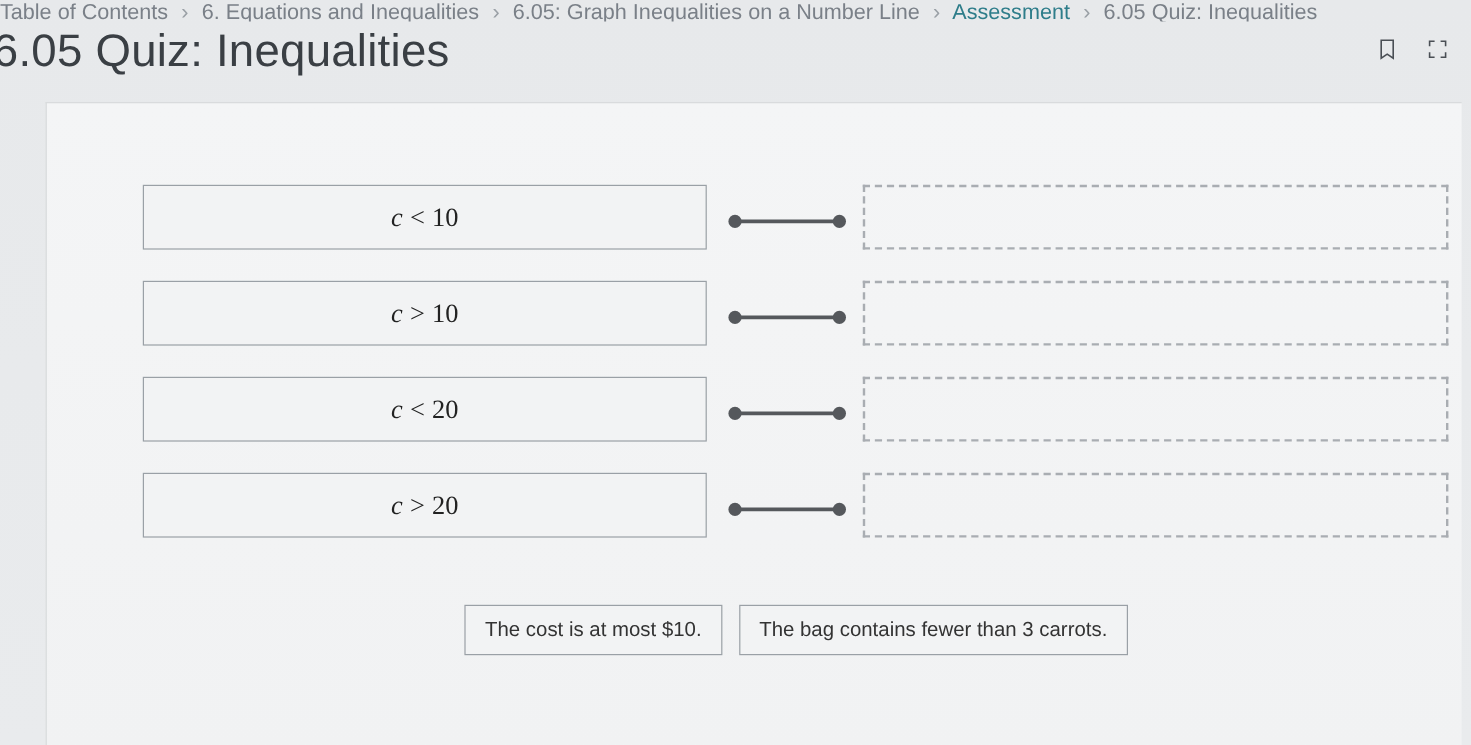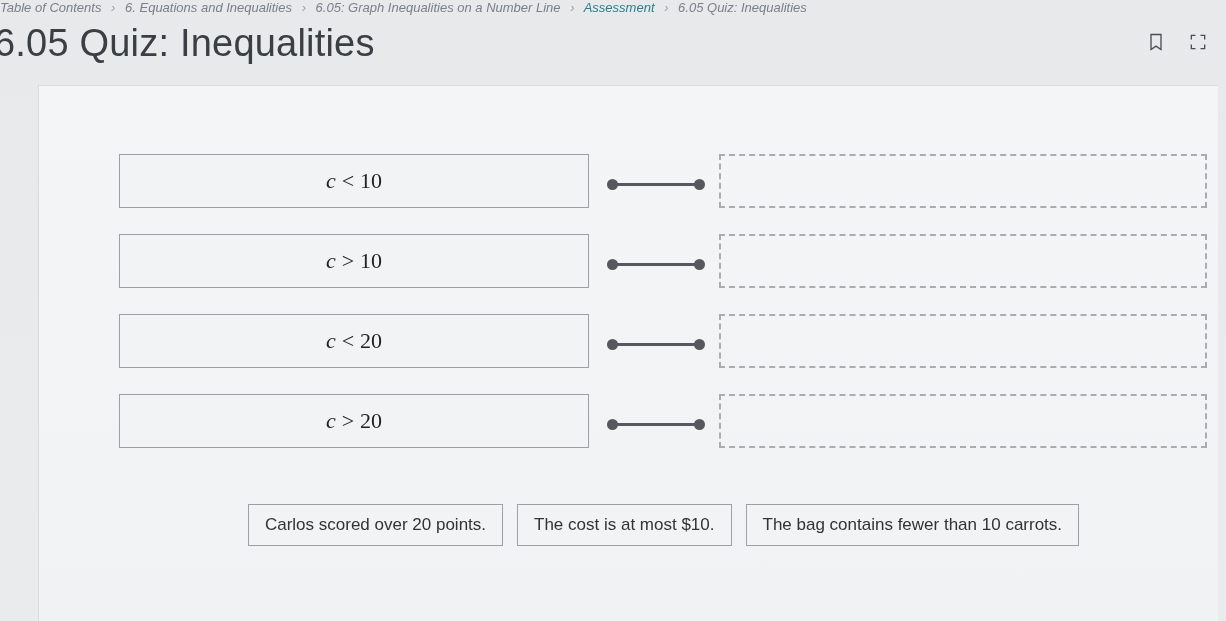--- a/index.html
+++ b/index.html
@@ -1,26 +1,25 @@
 <!DOCTYPE html>
 <html><head>
 <meta charset="utf-8">
 <style>
   * { box-sizing: border-box; margin: 0; padding: 0; }
   html, body { width: 1226px; height: 621px; font-family: Arial, Helvetica, sans-serif; background:#eceff1; overflow:hidden; }
   body { background: linear-gradient(180deg,#e7e9eb 0%, #e9ebed 100%); color:#333; }
 
   .breadcrumb {
     padding: 0 12px 6px 0;
-    font-size: 13px;
+    font-size: 18px;
     color:#7a8088;
     white-space: nowrap;
     overflow: hidden;
     height: 18px;
-    font-style: italic;
   }
   .breadcrumb .crumb { color:#7a8088; }
   .breadcrumb .crumb.link { color:#2e7d8a; }
   .breadcrumb .sep { color:#9aa0a6; margin:0 6px; }
 
   .titlebar {
     display:flex; align-items:center; justify-content:space-between;
     padding: 4px 18px 12px 0;
   }
   .page-title {
@@ -182,18 +181,17 @@
         <div class="dot left"></div>
           <div class="line"></div>
           <div class="dot right"></div>
       </div>
       <div class="drop-box"></div>
     </div>
 
   </div>
 
   <div class="bank">
-    <div class="tile">Carlos scored over 20 points.</div>
     <div class="tile">The cost is at most $10.</div>
-    <div class="tile">The bag contains fewer than 10 carrots.</div>
+    <div class="tile">The bag contains fewer than 3 carrots.</div>
   </div>
 
 </div>
 
 </body></html>

